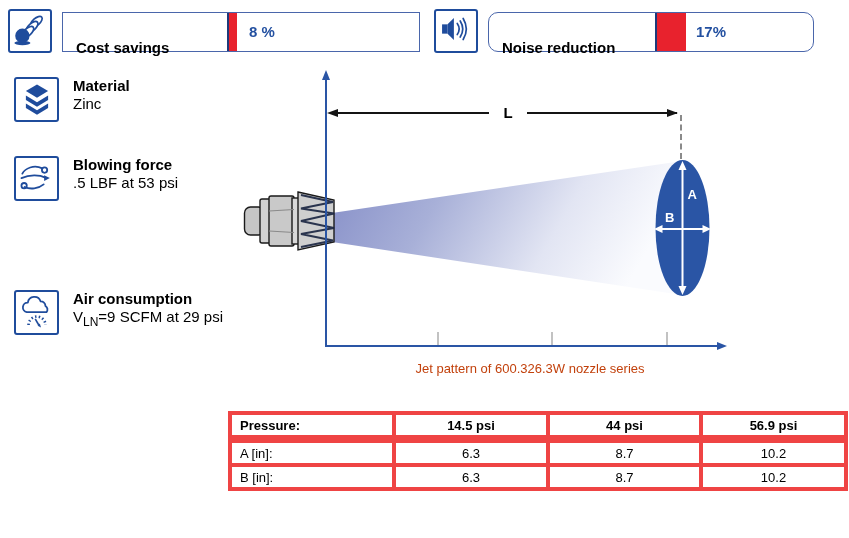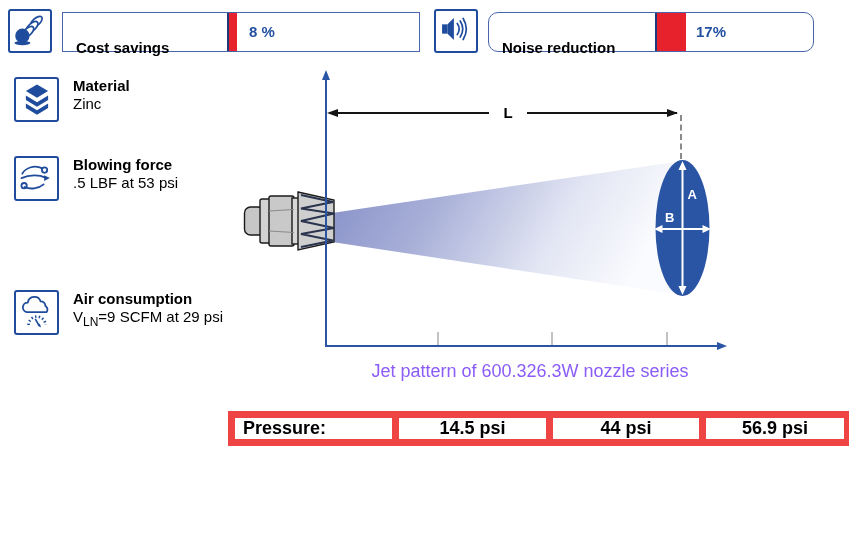--- a/index.html
+++ b/index.html
@@ -89,30 +89,30 @@
   }
   .l-label {
     left: 489px; top: 103px; width: 38px;
     background: #fff; text-align: center;
     font-size: 15px; font-weight: bold; line-height: 19px;
   }
   .dash-connector { left: 680px; top: 115px; height: 44px; width: 0; border-left: 2.5px dashed #8a8a8a; }
 
   .diagram-caption {
     left: 320px; top: 361px; width: 420px;
-    text-align: center; font-size: 18px; color: #8b5cf6;
+    text-align: center; font-size: 13px; color: #c2410c;
   }
 
   
   .table-wrap { position: absolute; left: 228px; top: 411px; width: 616px; }
   table.spec-table { border-collapse: collapse; width: 616px; table-layout: fixed; }
   .spec-table td {
-    border: 7px solid #ef4444;
+    border: 4px solid #ef4444;
     height: 24px;
-    font-size: 18px;
+    font-size: 13px;
     vertical-align: middle;
   }
   .spec-table td.lbl { text-align: left; padding-left: 8px; }
   .spec-table td.val { text-align: center; }
   .spec-table tr.b td { font-weight: bold; }
   .mid-caption {
     height: 22px; display: flex; align-items: center; justify-content: center;
     font-size: 12.5px;
   }
 </style>
@@ -277,15 +277,37 @@
         </colgroup>
       <tbody>
           <tr class="b">
         <td class="lbl">Pressure:</td>
         <td class="val">14.5 psi</td>
         <td class="val">44 psi</td>
         <td class="val">56.9 psi</td>
       </tr>
     </tbody>
       </table>
+    <table class="spec-table">
+      <colgroup>
+          <col style="width:164px">
+          <col style="width:154px">
+          <col style="width:153px">
+          <col style="width:145px">
+        </colgroup>
+      <tbody>
+          <tr>
+        <td class="lbl">A [in]:</td>
+        <td class="val">6.3</td>
+        <td class="val">8.7</td>
+        <td class="val">10.2</td>
+      </tr>
+      <tr>
+        <td class="lbl">B [in]:</td>
+        <td class="val">6.3</td>
+        <td class="val">8.7</td>
+        <td class="val">10.2</td>
+      </tr>
+    </tbody>
+      </table>
   </div>
 
 </div>
 
 </body></html>

